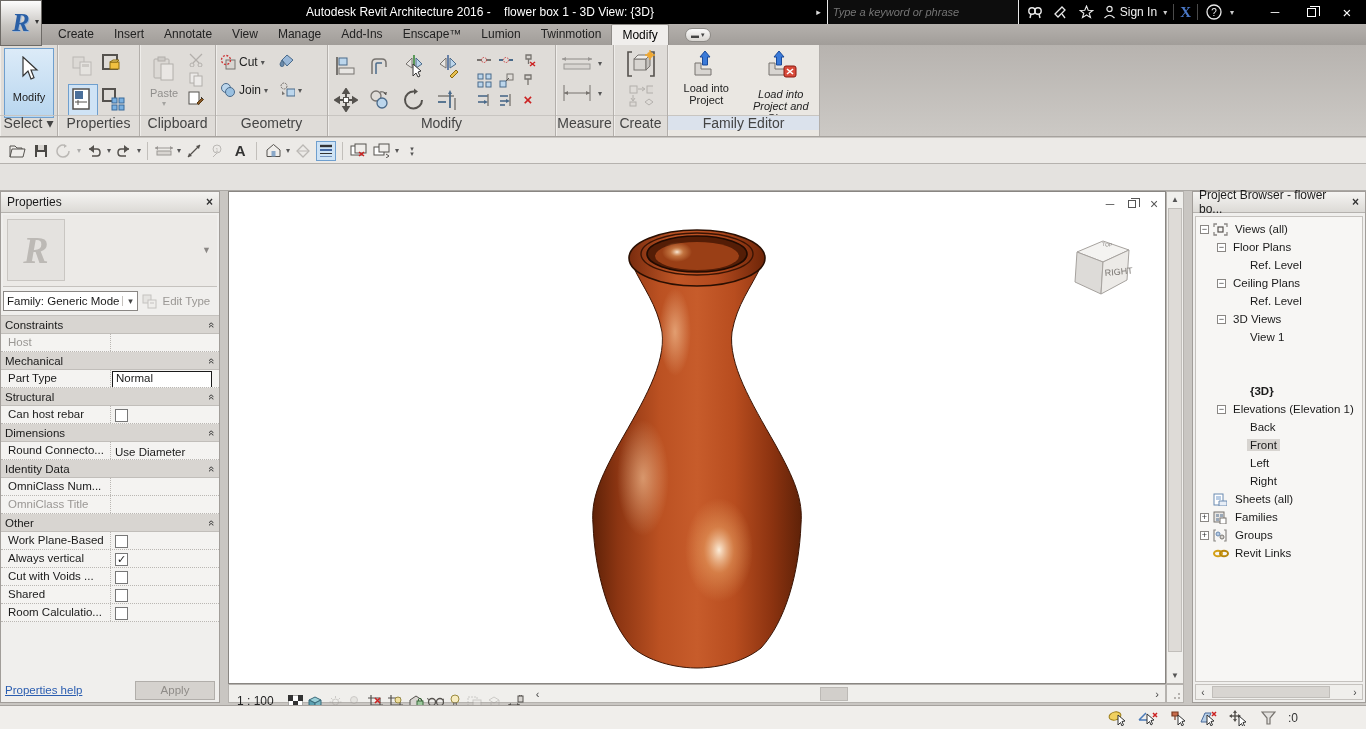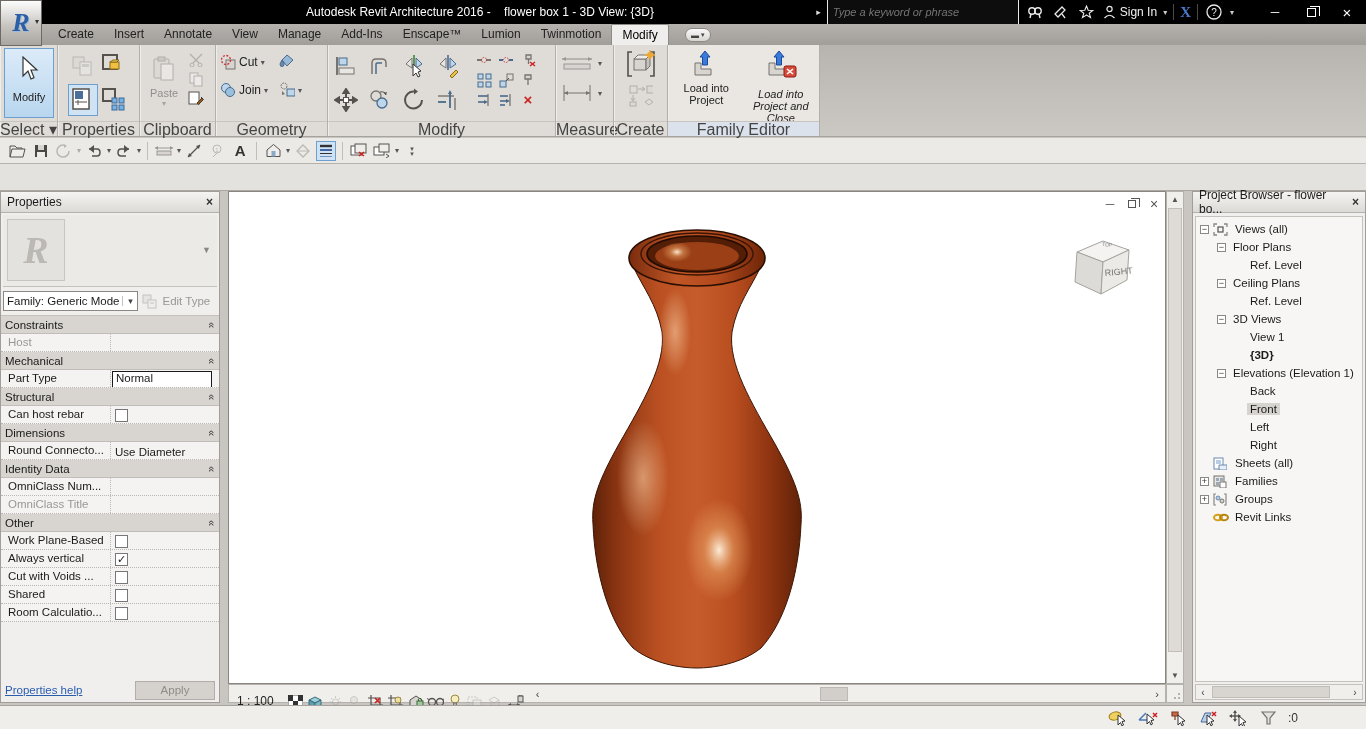--- a/index.html
+++ b/index.html
@@ -34,22 +34,22 @@
   .tabrow { position:absolute; left:0; top:24px; width:1366px; height:21px;
     background:linear-gradient(#b5b1ad,#a19d99); display:flex; align-items:flex-end; padding-left:48px; }
   .rtab { padding:3px 10px 3px; font-size:12px; color:#222; cursor:default; }
   .rtab.active { background:#f0eeec; border:1px solid #8e8b87; border-bottom:none; border-radius:2px 2px 0 0; color:#000; }
   .panel-toggle { margin:0 0 3px 16px; width:26px; height:14px; background:linear-gradient(#fafafa,#d8d5d1);
     border:1px solid #8e8b87; border-radius:7px; font-size:8px; color:#444; display:flex; align-items:center; justify-content:center; gap:2px; }
 
   
   .ribbon { position:absolute; left:0; top:45px; width:1366px; height:92px; background:#dfdcd8; border-bottom:1px solid #a6a29e; display:flex; }
   .rpanel { position:relative; height:100%; border-right:1px solid #b3afab; box-shadow:inset 1px 0 0 #efedea; padding:3px 4px 16px; }
-  .rpanel-label { position:absolute; left:0; bottom:0; width:100%; height:15px; line-height:15px;
-    text-align:center; font-size:16px; color:#444; border-top:1px solid #c8c5c1; }
+  .rpanel-label { position:absolute; left:0; bottom:6px; width:100%; height:15px; line-height:15px;
+    text-align:center; font-size:14px; color:#444; border-top:1px solid #c8c5c1; }
   .rpanel.family-editor { background:#eae7e2; }
   .rpanel.family-editor .rpanel-label { background:#dbe2ec; }
   .ribbon-rest { flex:1; background:linear-gradient(#b7b3af,#ccc9c5); }
   .bigbtn { display:flex; flex-direction:column; align-items:center; justify-content:flex-start;
     width:50px; height:70px; padding-top:4px; border:1px solid transparent; font-size:11px; color:#222; }
   .bigbtn.active { background:linear-gradient(#dcebf8,#b8d6ef); border:1px solid #6f9fce; }
   .icon24 { width:24px; height:24px; display:flex; align-items:center; justify-content:center; }
   .icon16 { width:16px; height:16px; display:flex; align-items:center; justify-content:center; }
   .icon32 { width:32px; height:32px; display:flex; align-items:center; justify-content:center; }
   .dis { opacity:.42; }
@@ -986,21 +986,21 @@
           <span class="lbl">Ref. Level</span>
         </div>
         <div class="tree-row" style="padding-left: 21px;">
           <span class="expander">−</span>
           <span class="lbl">3D Views</span>
         </div>
         <div class="tree-row" style="padding-left: 38px;">
           <span class="spc"></span>
           <span class="lbl">View 1</span>
         </div>
-        <div class="tree-row" style="padding-left: 38px;">
+        <div class="tree-row" style="padding-left: 38px; margin-top: 36px;">
           <span class="spc"></span>
           <span class="lbl bold">{3D}</span>
         </div>
         <div class="tree-row" style="padding-left: 21px;">
           <span class="expander">−</span>
           <span class="lbl">Elevations (Elevation 1)</span>
         </div>
         <div class="tree-row" style="padding-left: 38px;">
           <span class="spc"></span>
           <span class="lbl">Back</span>

